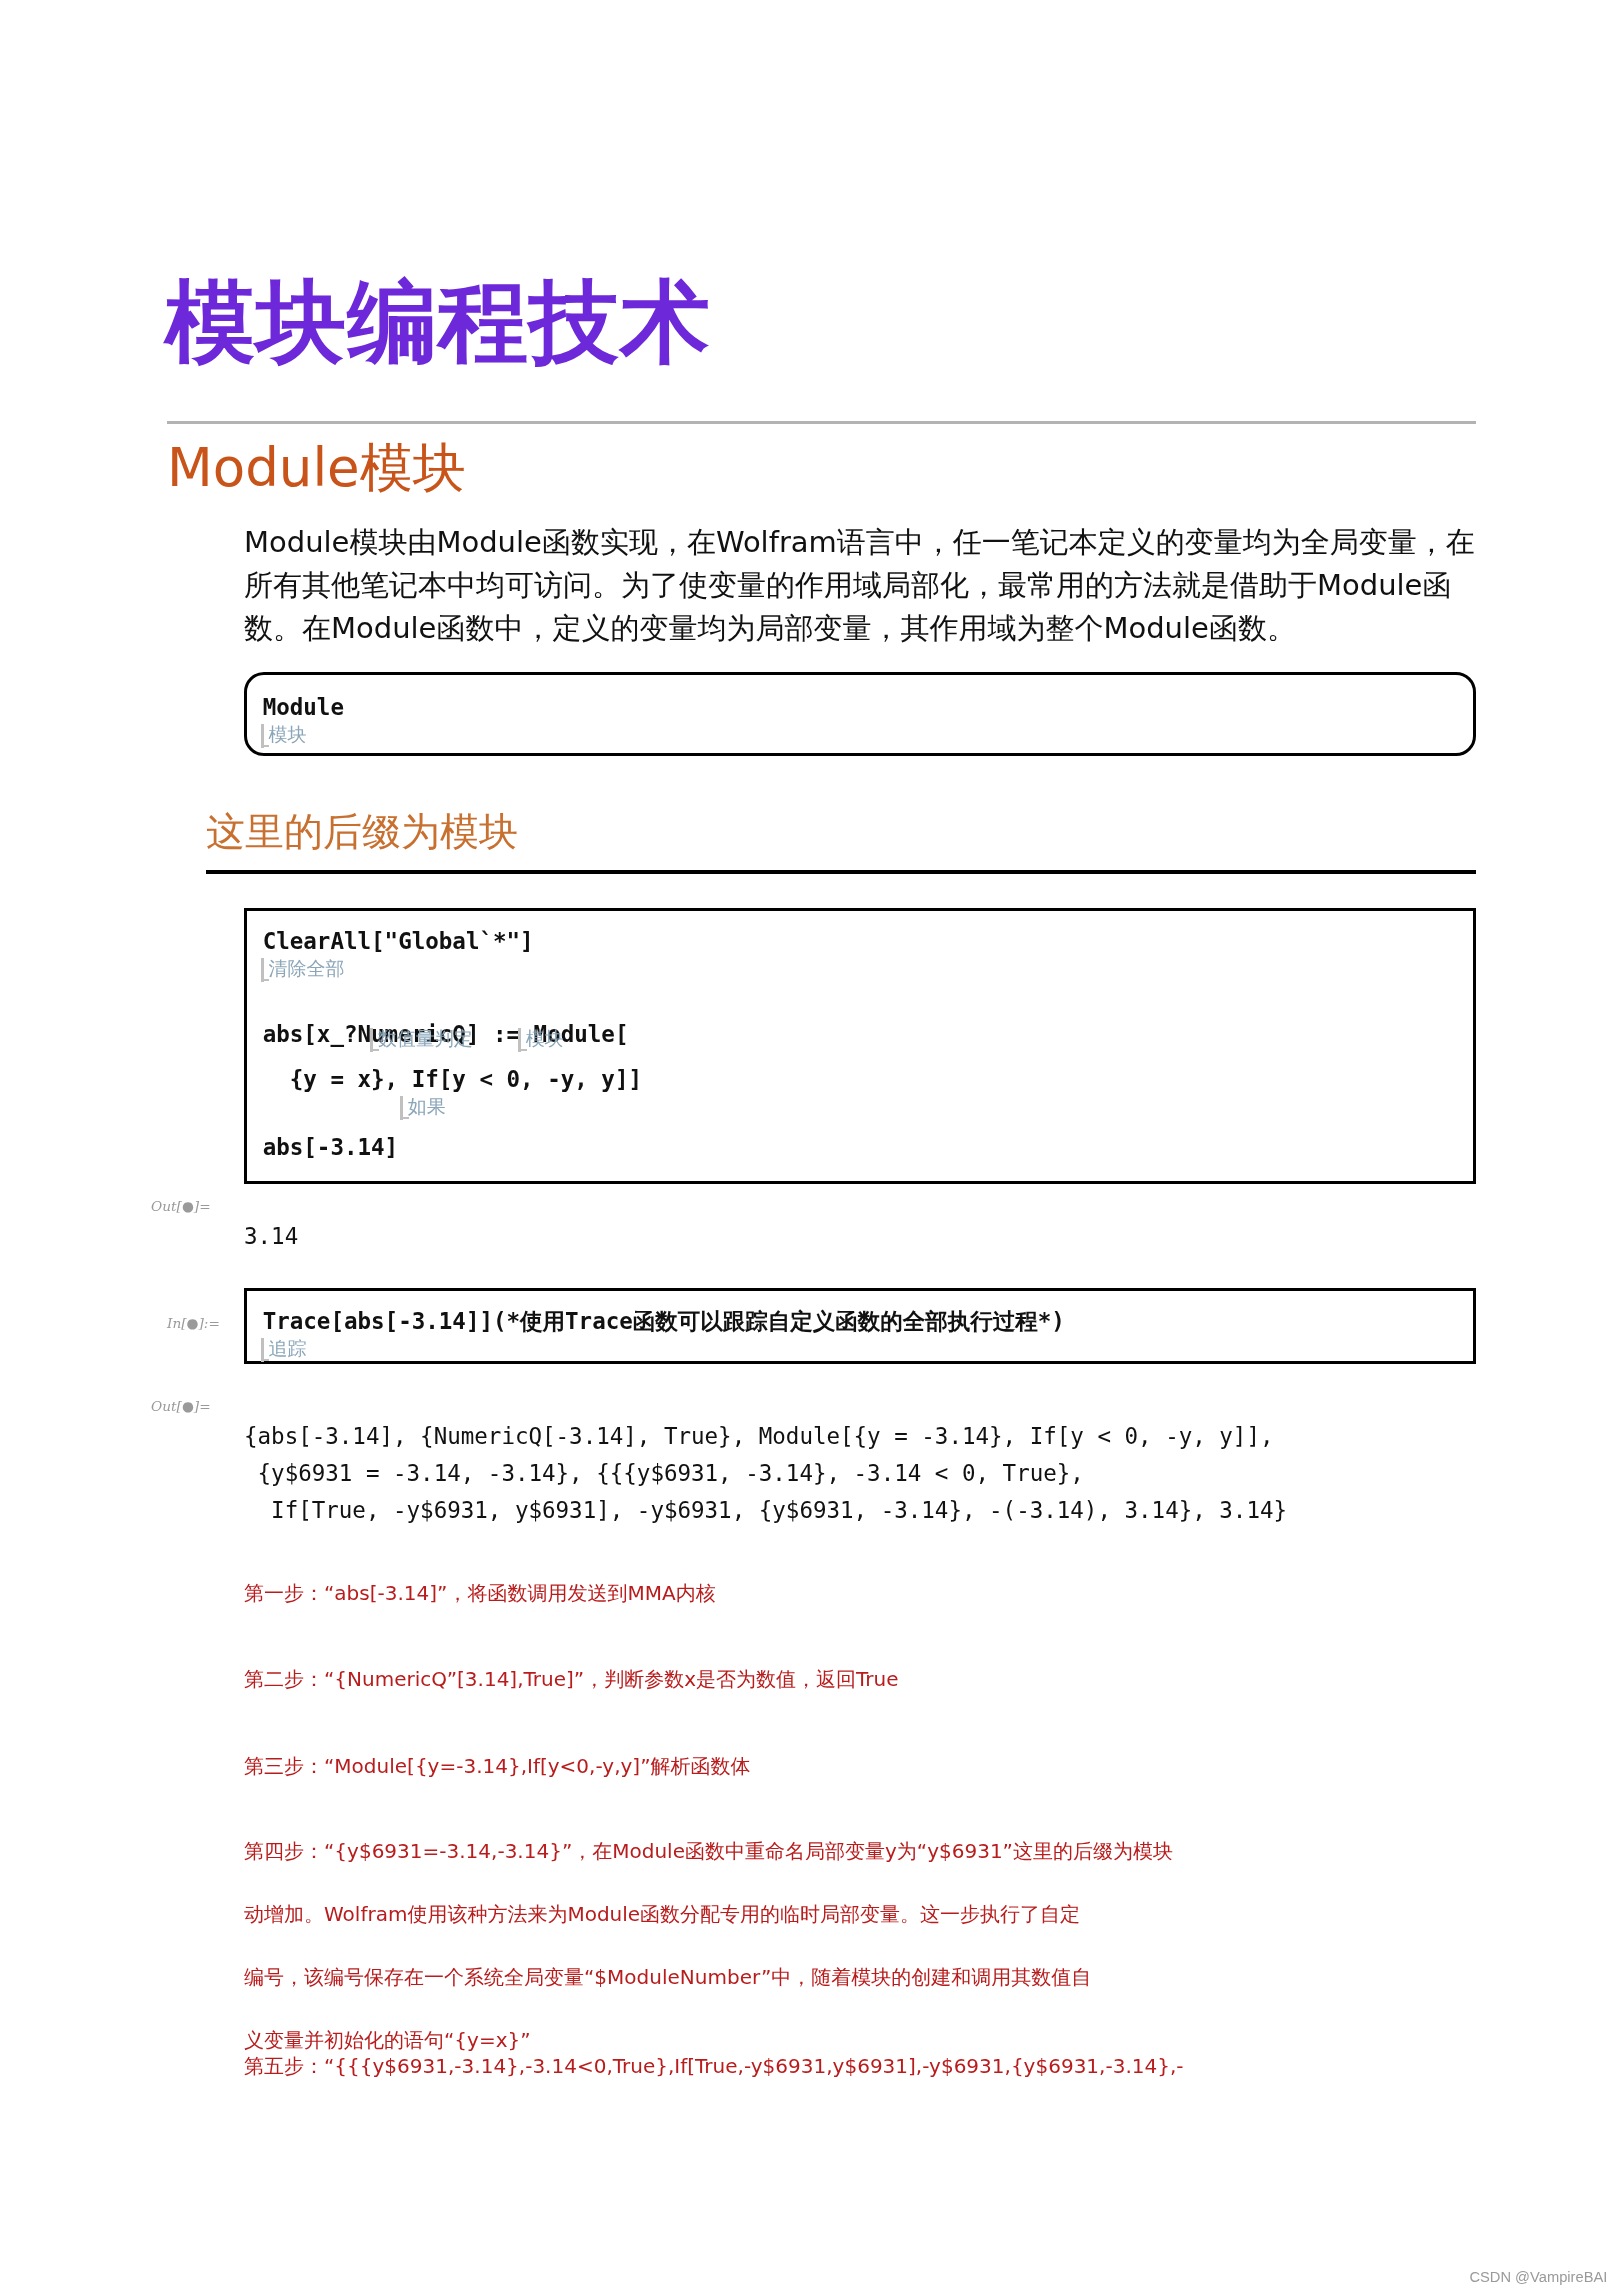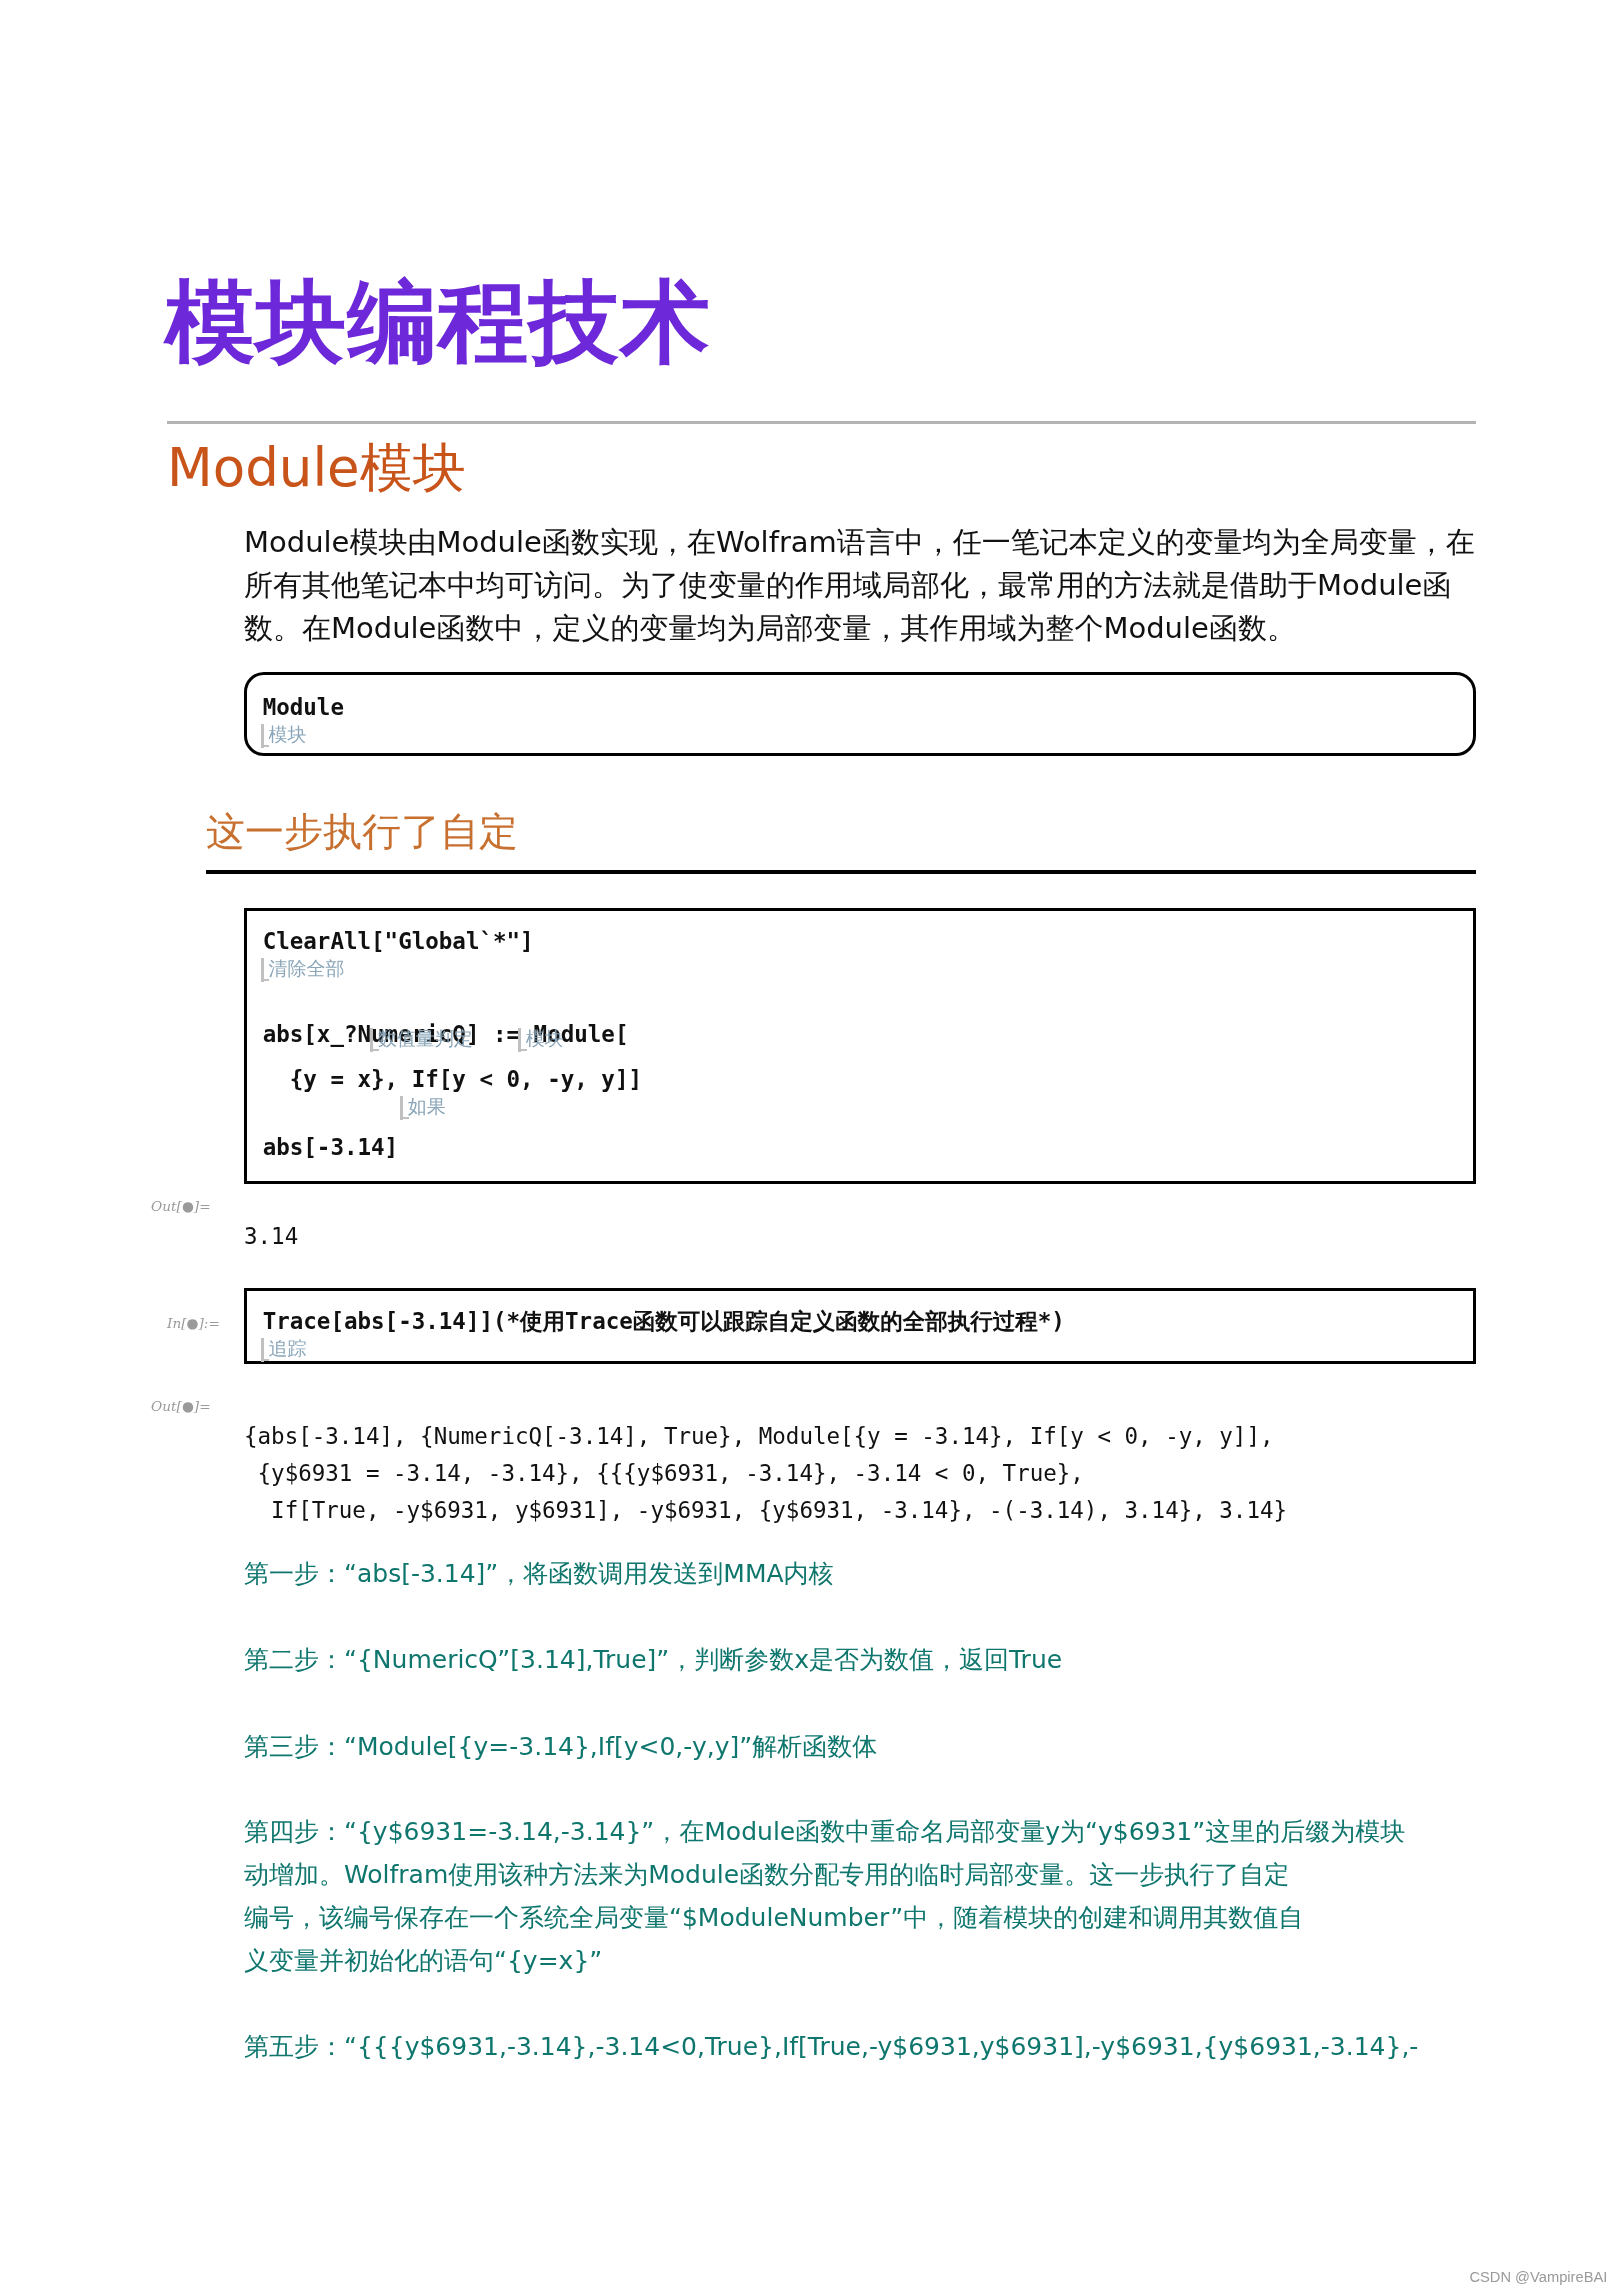--- a/index.html
+++ b/index.html
@@ -13,21 +13,21 @@
   .para p { margin:0; white-space:nowrap; }
   .box { border:3.9px solid #000; box-sizing:border-box; background:#fff; }
   .code { font-family:"DejaVu Sans Mono", monospace; font-weight:bold; font-size:22.5px; white-space:pre; line-height:29px; }
   .hint { font-size:19px; color:#8aa6b8; line-height:25.5px; white-space:nowrap; display:inline-block; position:relative; padding-left:7.8px; }
   .hint::before { content:""; position:absolute; left:0; top:2px; width:2.9px; height:23.5px; background:#c0c0c0; }
   .hint::after { content:""; position:absolute; left:0; top:22.5px; width:8.8px; height:2.9px; background:#c0c0c0; }
   .subsection { left:206px; top:802px; font-size:39px; color:#c87030; line-height:59px; white-space:nowrap; }
   .hr-black { left:206px; top:870px; width:1270px; height:3.9px; background:#000; }
   .cell-label { font-family:"DejaVu Serif", serif; font-style:italic; font-size:13.7px; color:#9a9a9a; white-space:nowrap; }
   .out { font-family:"DejaVu Sans Mono", monospace; font-size:22.5px; white-space:pre; line-height:37px; color:#111; }
-  .step { left:244px; font-size:25px; line-height:43px; white-space:nowrap; color:#0f766e; }
+  .step { left:244px; font-size:20px; line-height:43px; white-space:nowrap; color:#b91c1c;margin-top:20px; }
   .watermark { right:15.7px; bottom:7.8px; font-size:14.7px; color:#9a9a9a; font-family:"Liberation Sans", sans-serif; }
 </style>
 </head>
 <body>
 
 <div class="abs title">模块编程技术</div>
 <div class="abs hr-gray"></div>
 
 <div class="abs section">Module模块</div>
 
@@ -35,21 +35,21 @@
   <p>Module模块由Module函数实现，在Wolfram语言中，任一笔记本定义的变量均为全局变量，在</p>
   <p>所有其他笔记本中均可访问。为了使变量的作用域局部化，最常用的方法就是借助于Module函</p>
   <p>数。在Module函数中，定义的变量均为局部变量，其作用域为整个Module函数。</p>
 </div>
 
 <div class="abs box" style="left:244px; top:672px; width:1232px; height:84px;border-radius:20px;">
   <div class="code" style="position:absolute; left:15.7px; top:17.6px;">Module</div>
   <div class="hint" style="position:absolute; left:13.7px; top:47px;">模块</div>
 </div>
 
-<div class="abs subsection">这一步执行了自定</div>
+<div class="abs subsection">这里的后缀为模块</div>
 <div class="abs hr-black"></div>
 
 <div class="abs box" style="left:244px; top:908px; width:1232px; height:276px;">
   <div class="code" style="position:absolute; left:15.7px; top:15.7px;">ClearAll["Global`*"]</div>
   <div class="hint" style="position:absolute; left:13.7px; top:45px;">清除全部</div>
   <div class="code" style="position:absolute; left:15.7px; top:84px;margin-top:25px;">abs[x_?NumericQ] := Module[</div>
   <div class="hint" style="position:absolute; left:123px; top:115px;">数值量判定</div>
   <div class="hint" style="position:absolute; left:271px; top:115px;">模块</div>
   <div class="code" style="position:absolute; left:15.7px; top:154px;">  {y = x}, If[y &lt; 0, -y, y]]</div>
   <div class="hint" style="position:absolute; left:153px; top:183px;">如果</div>

